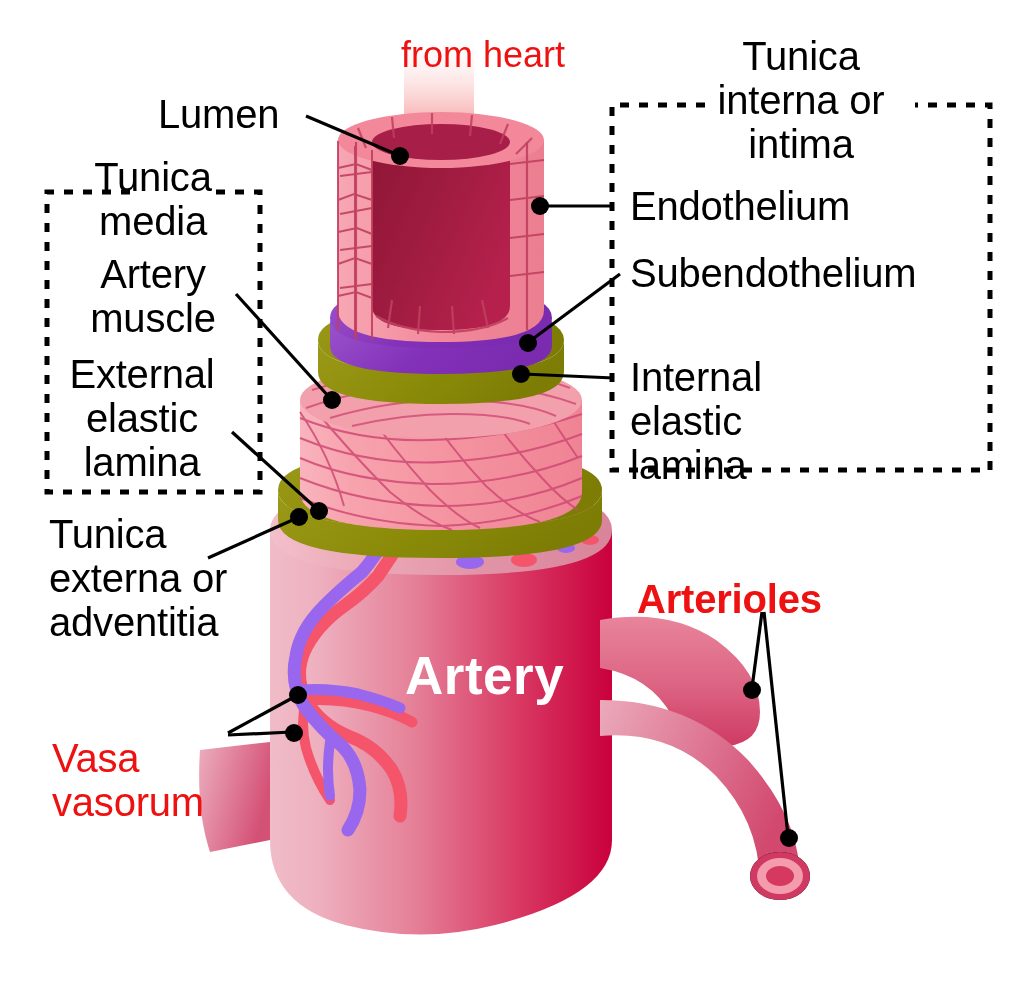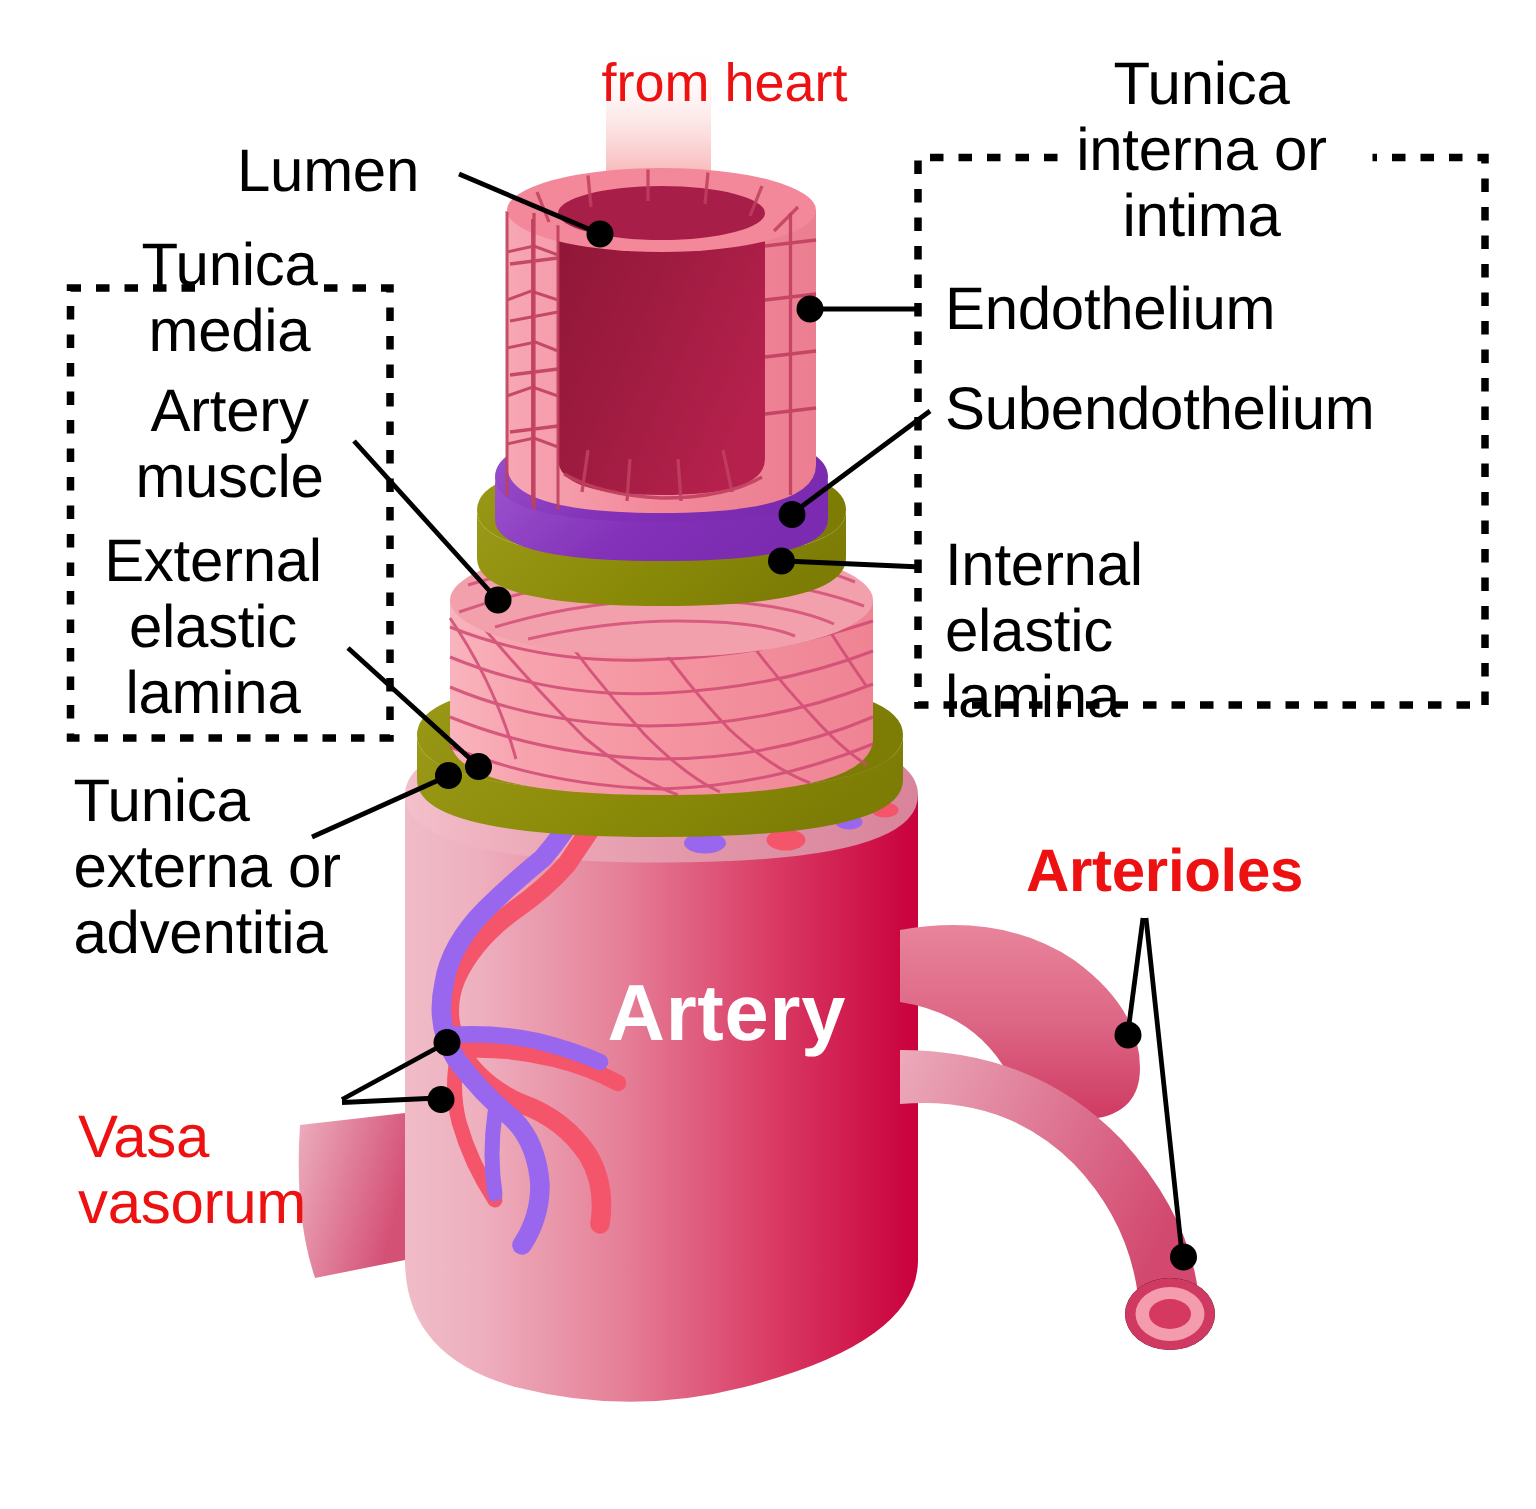--- a/index.html
+++ b/index.html
@@ -322,17 +322,17 @@
 intima</div>
 
   <div class="lbl" style="left:630px; top:251px;">Subendothelium</div>
 
   <div class="lbl" style="left:630px; top:184px;">Endothelium</div>
 
   <div class="lbl" style="left:630px; top:326px;margin-top:29px;">Internal
 elastic
 lamina</div>
 
-  <div class="lbl red bold" style="left:637px; top:559px;margin-left:47px;">Arterioles</div>
+  <div class="lbl red bold" style="left:637px; top:577px;">Arterioles</div>
 
   <div class="artery-word" style="left:405px; top:645px;">Artery</div>
 
 </div>
 
 </body></html>

